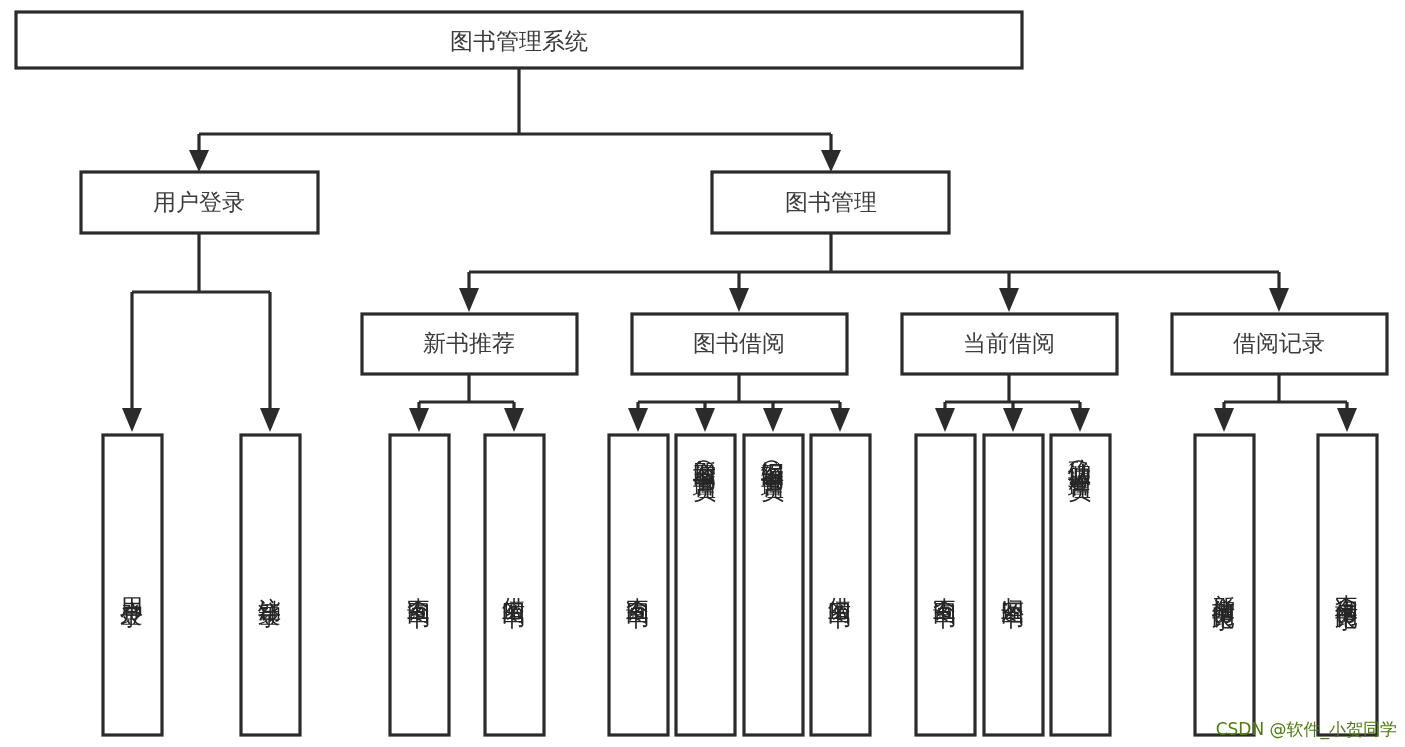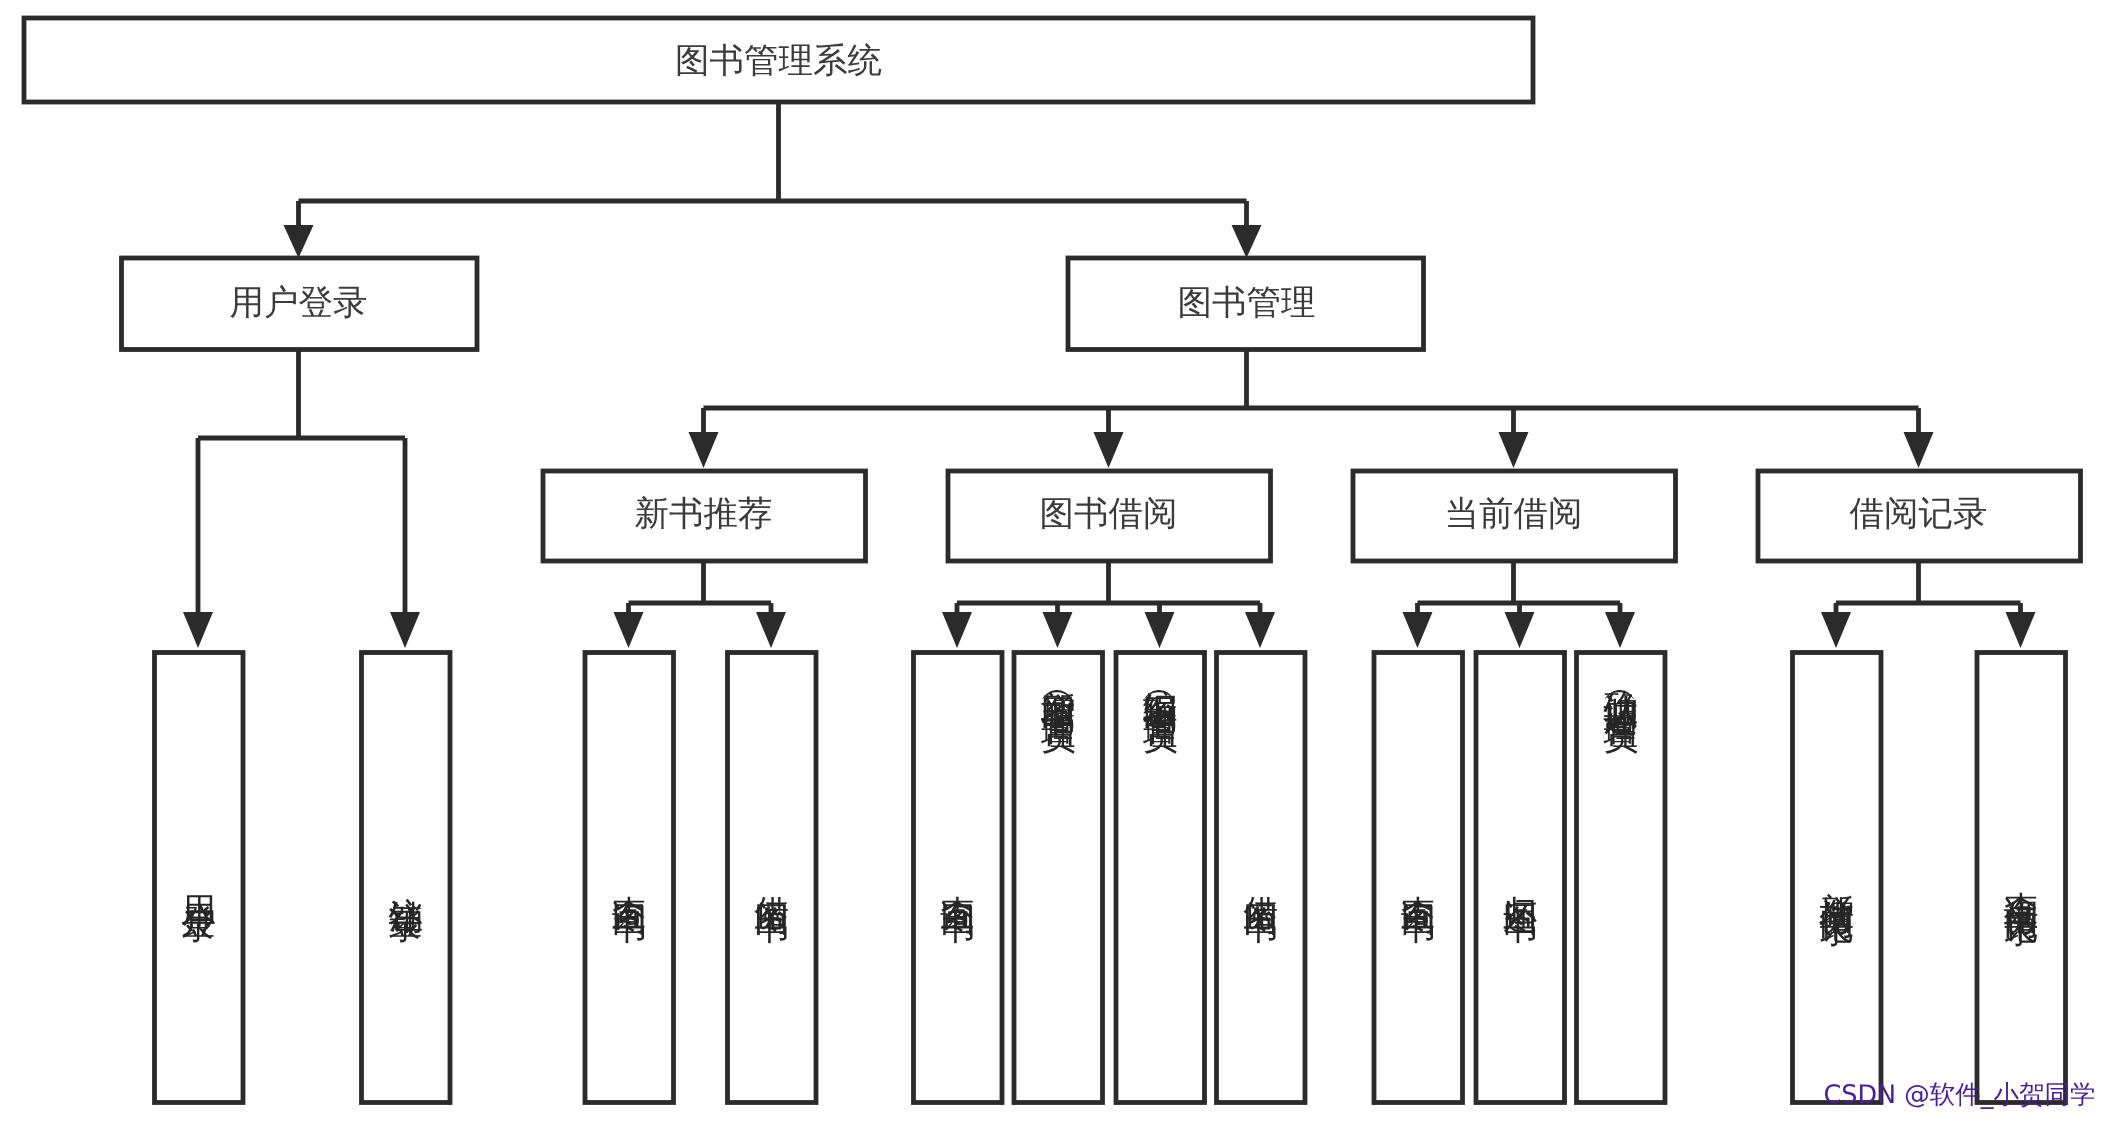--- a/index.html
+++ b/index.html
@@ -22,21 +22,21 @@
   }
   .node-label-v{
     font-family:"DejaVu Sans","Liberation Sans",sans-serif;
     font-size:23px;fill:#3b3b3b;
     writing-mode:vertical-rl;text-orientation:upright;
     letter-spacing:3px;
   }
   .watermark{
     position:absolute;right:8px;bottom:6px;
     font-family:"DejaVu Sans","Liberation Sans",sans-serif;
-    font-size:17px;color:#4c1d95;white-space:nowrap;
+    font-size:17px;color:#4d7c0f;white-space:nowrap;
     pointer-events:none;user-select:none;
   }
 </style>
 </head>
 <body>
 
 <svg id="diagram" viewBox="0 0 1405 747" xmlns="http://www.w3.org/2000/svg">
 
   <g>
 

